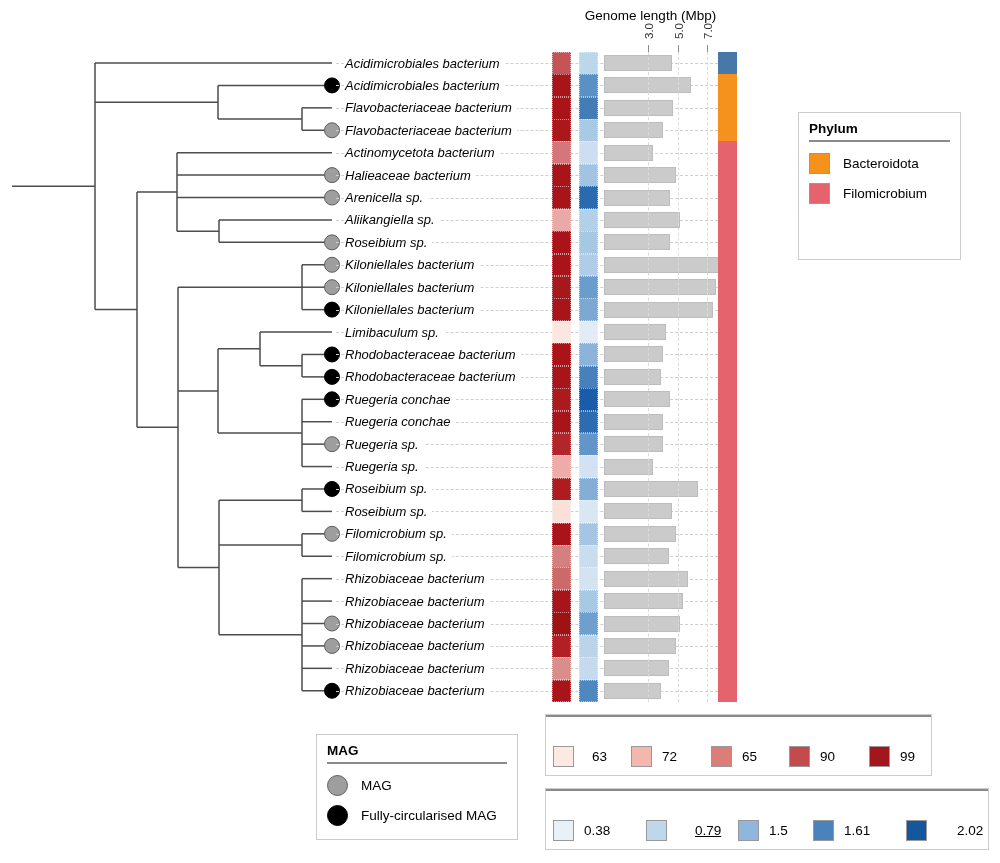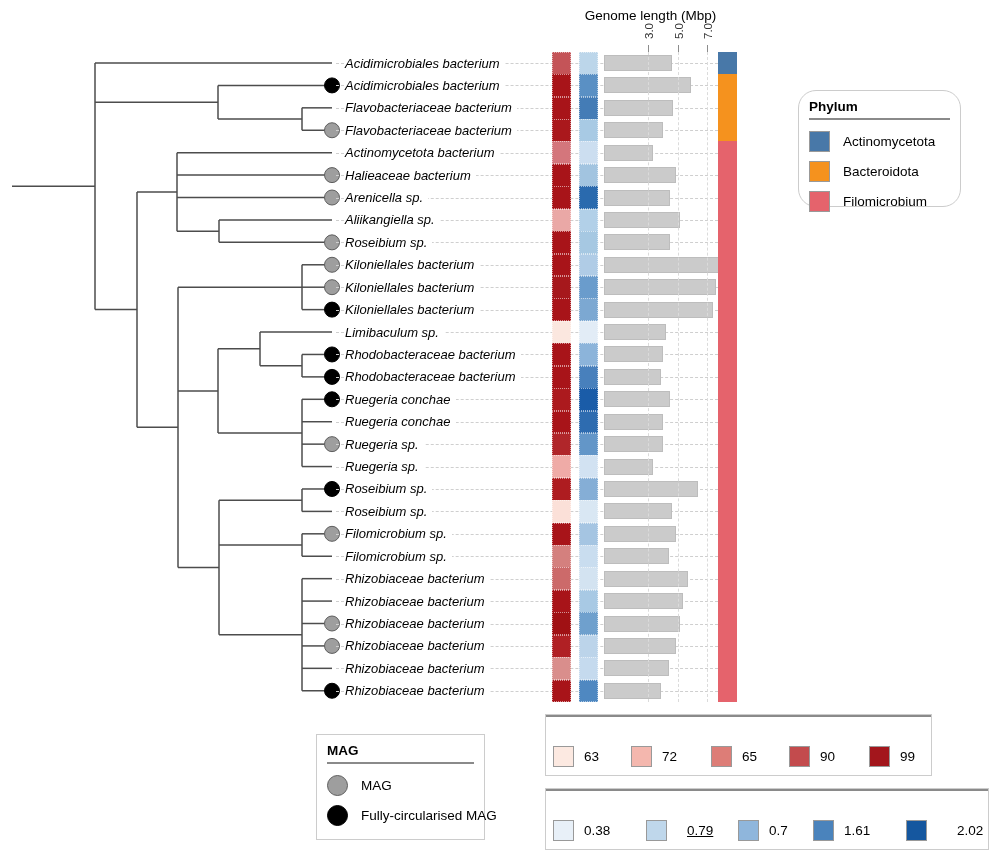--- a/index.html
+++ b/index.html
@@ -303,60 +303,56 @@
       <div class="gridline" style="left: 677.5px; top: 52px; height: 650px;"></div>
       <div class="gridtick" style="left: 677.5px; top: 45px; height: 7px;"></div>
       <div class="ticklabel" style="left: 678.5px; top: 31px;">5.0</div>
       <div class="gridline" style="left: 706.9px; top: 52px; height: 650px;"></div>
       <div class="gridtick" style="left: 706.9px; top: 45px; height: 7px;"></div>
       <div class="ticklabel" style="left: 707.9px; top: 31px;">7.0</div>
     </div>
 
   <div class="axis-title">Genome length (Mbp)</div>
 
-  <div class="legend" style="left:798px;top:90px;width:163px;height:117px;border-radius:18px;">
+  <div class="legend" style="left:798px;top:112px;width:163px;height:148px;">
     <div class="legend-title">Phylum</div>
     <div class="legend-sep"></div>
     <div class="legend-items-v" id="phylum-items">
         <div class="legend-item-v">
-          <span class="swatch" style="background: rgb(72, 120, 168);"></span>
-          <span class="legend-item-label">Actinomycetota</span>
-        </div>
-        <div class="legend-item-v">
           <span class="swatch" style="background: rgb(245, 146, 30);"></span>
           <span class="legend-item-label">Bacteroidota</span>
         </div>
         <div class="legend-item-v">
           <span class="swatch" style="background: rgb(229, 99, 108);"></span>
           <span class="legend-item-label">Filomicrobium</span>
         </div>
       </div>
   </div>
 
-  <div class="legend" style="left:316px;top:734px;width:169px;height:106px;">
+  <div class="legend" style="left:316px;top:734px;width:202px;height:106px;">
     <div class="legend-title">MAG</div>
     <div class="legend-sep"></div>
     <div class="legend-items-v" id="mag-items">
         <div class="legend-item-v">
           <span class="dot-swatch" style="background: rgb(158, 158, 158); border: 1px solid rgb(94, 94, 94);"></span>
           <span class="legend-item-label">MAG</span>
         </div>
         <div class="legend-item-v">
           <span class="dot-swatch" style="background: rgb(0, 0, 0); border: 1px solid rgb(0, 0, 0);"></span>
           <span class="legend-item-label">Fully-circularised MAG</span>
         </div>
       </div>
   </div>
 
   <div class="legend" style="left:545px;top:714px;width:387px;height:62px;">
     <div class="legend-sep" style="margin:0;"></div>
     <div id="completeness-items">
         <div class="legend-item-h" style="left: 7px; top: 31px;">
           <span class="swatch" style="background: rgb(252, 233, 225);"></span>
-          <span class="legend-item-label" style="margin-left: 10px;">63</span>
+          <span class="legend-item-label" style="margin-left: 18px;">63</span>
         </div>
         <div class="legend-item-h" style="left: 85px; top: 31px;">
           <span class="swatch" style="background: rgb(244, 183, 174);"></span>
           <span class="legend-item-label" style="margin-left: 10px;">72</span>
         </div>
         <div class="legend-item-h" style="left: 165px; top: 31px;">
           <span class="swatch" style="background: rgb(221, 125, 119);"></span>
           <span class="legend-item-label" style="margin-left: 10px;">65</span>
         </div>
         <div class="legend-item-h" style="left: 243px; top: 31px;">
@@ -372,25 +368,25 @@
 
   <div class="legend" style="left:545px;top:788px;width:444px;height:62px;">
     <div class="legend-sep" style="margin:0;"></div>
     <div id="coverage-items">
         <div class="legend-item-h" style="left: 7px; top: 31px;">
           <span class="swatch" style="background: rgb(232, 240, 248);"></span>
           <span class="legend-item-label" style="margin-left: 10px;">0.38</span>
         </div>
         <div class="legend-item-h" style="left: 100px; top: 31px;">
           <span class="swatch" style="background: rgb(191, 215, 235);"></span>
-          <span class="legend-item-label" style="margin-left: 20px; text-decoration: underline;">0.79</span>
+          <span class="legend-item-label" style="margin-left: 28px; text-decoration: underline;">0.79</span>
         </div>
         <div class="legend-item-h" style="left: 192px; top: 31px;">
           <span class="swatch" style="background: rgb(143, 182, 220);"></span>
-          <span class="legend-item-label" style="margin-left: 10px;">0.7</span>
+          <span class="legend-item-label" style="margin-left: 10px;">1.5</span>
         </div>
         <div class="legend-item-h" style="left: 267px; top: 31px;">
           <span class="swatch" style="background: rgb(74, 131, 188);"></span>
           <span class="legend-item-label" style="margin-left: 10px;">1.61</span>
         </div>
         <div class="legend-item-h" style="left: 360px; top: 31px; gap: 20px;">
           <span class="swatch" style="background: rgb(21, 87, 159);"></span>
           <span class="legend-item-label" style="margin-left: 10px;">2.02</span>
         </div>
       </div>

